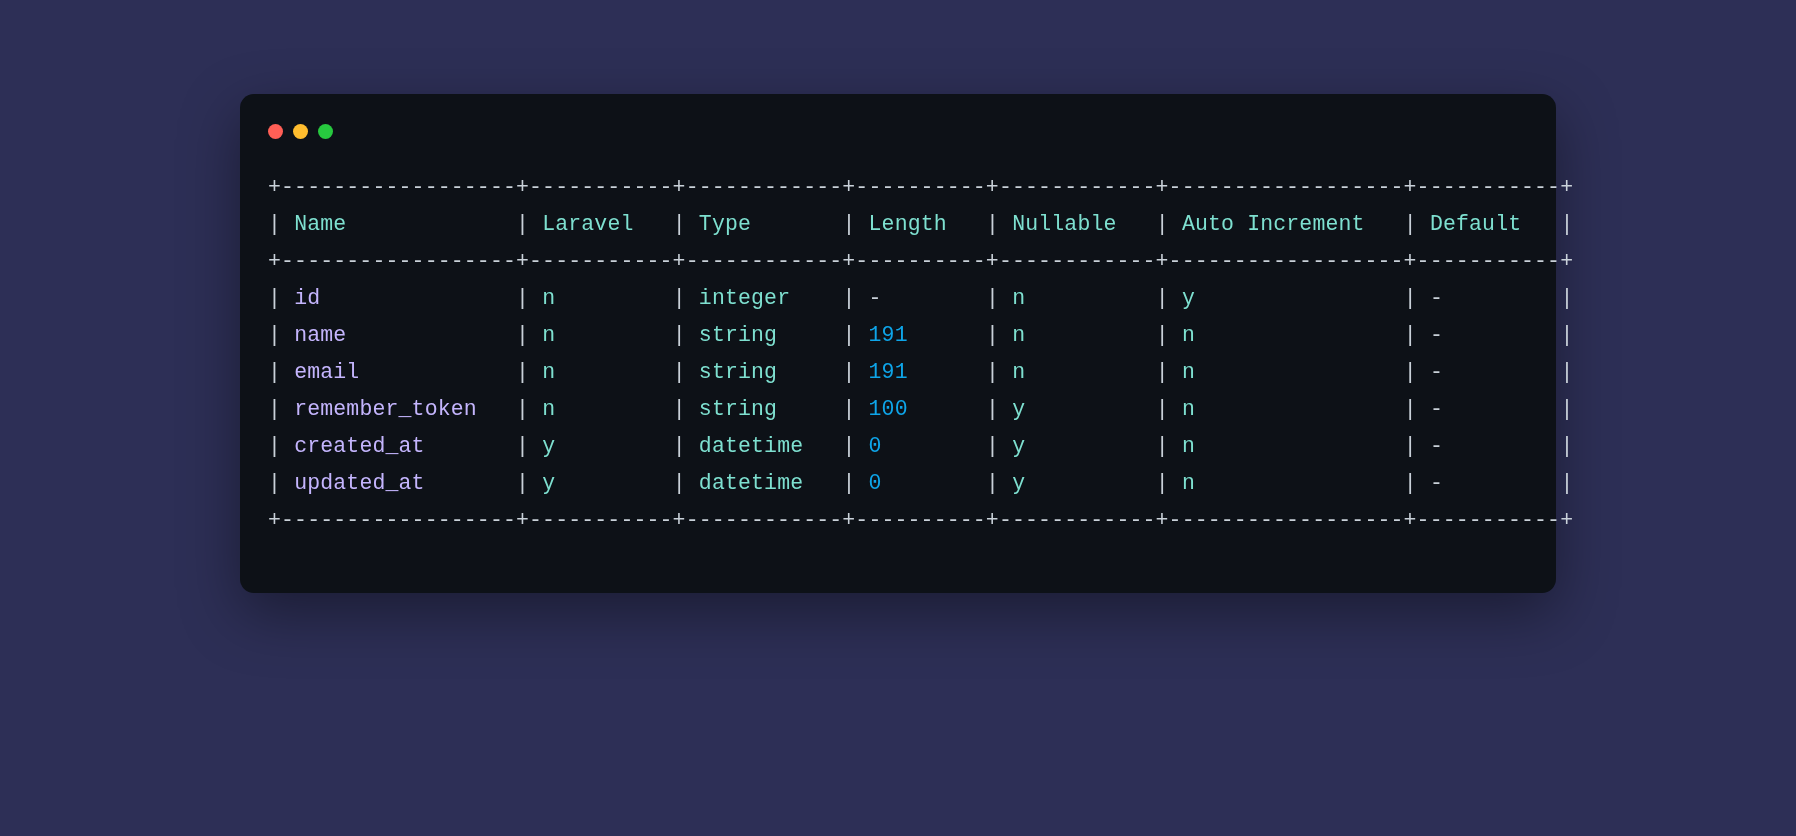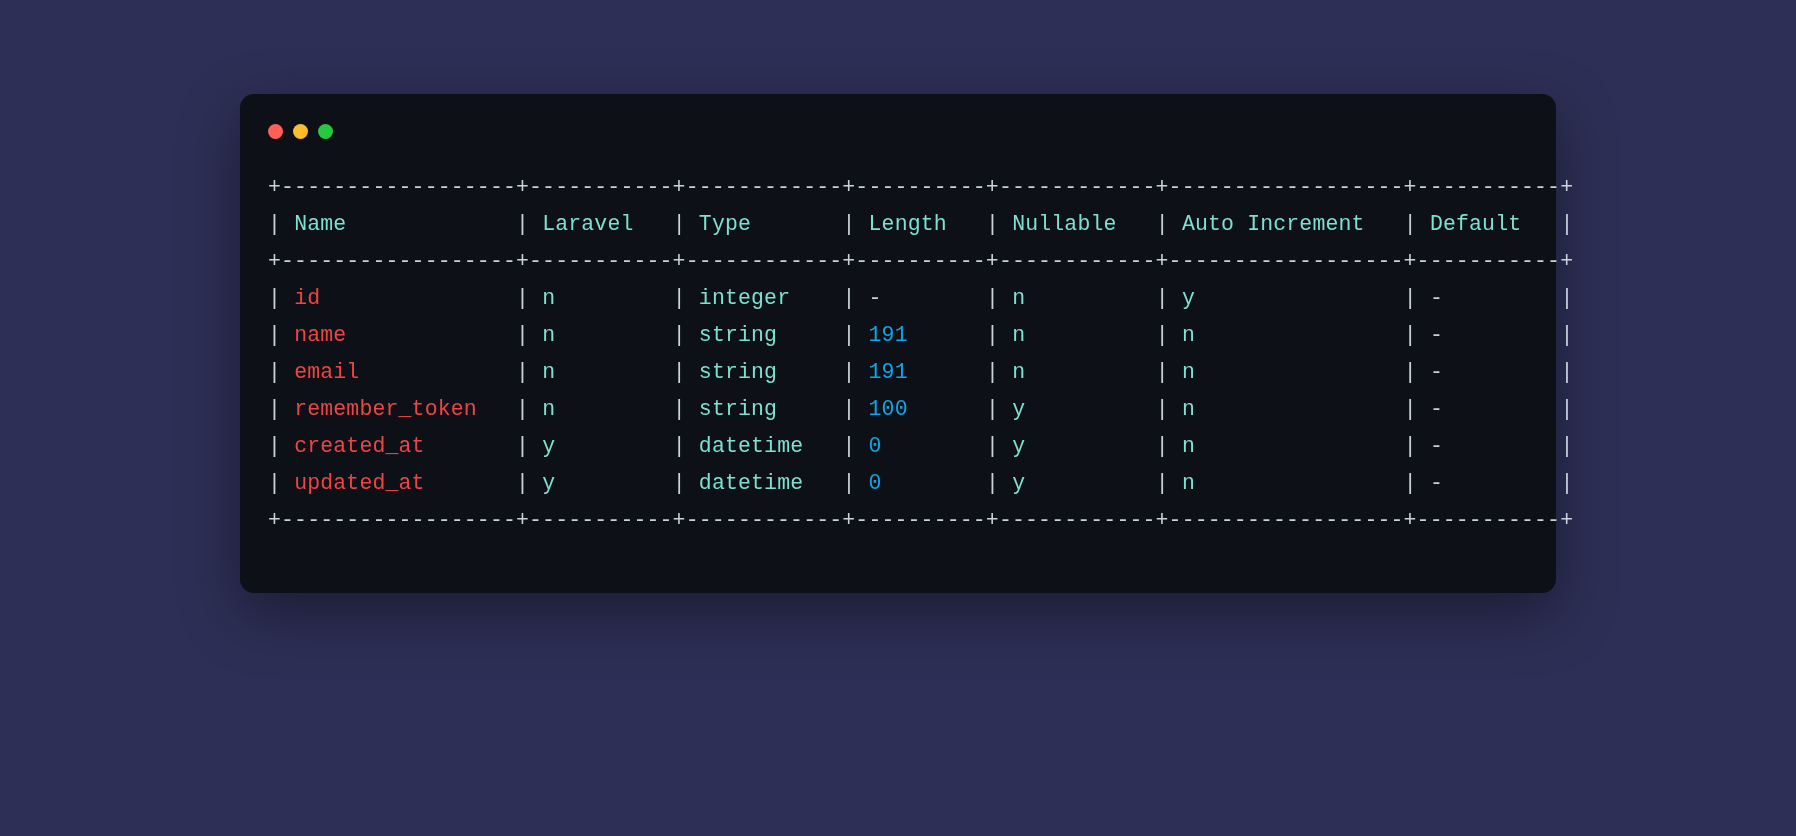--- a/index.html
+++ b/index.html
@@ -40,21 +40,21 @@
     .content {
       color: #c9d1d9;
       font-size: 21.5px;
       line-height: 1.72;
       padding: 0 28px;
       white-space: pre;
       letter-spacing: 0.15px;
     }
     .border { color: #c9d1d9; }
     .header { color: #7ee0d0; }
-    .name-col { color: #ef4444; }
+    .name-col { color: #c4b5fd; }
     .type-col { color: #7ee0d0; text-align: right; }
     .num { color: #0ea5e9; }
     .yn { color: #7ee0d0; }
     .dash { color: #c9d1d9; }
   </style>
 </head>
 <body>
 
 <div class="terminal">
   <div class="titlebar">

